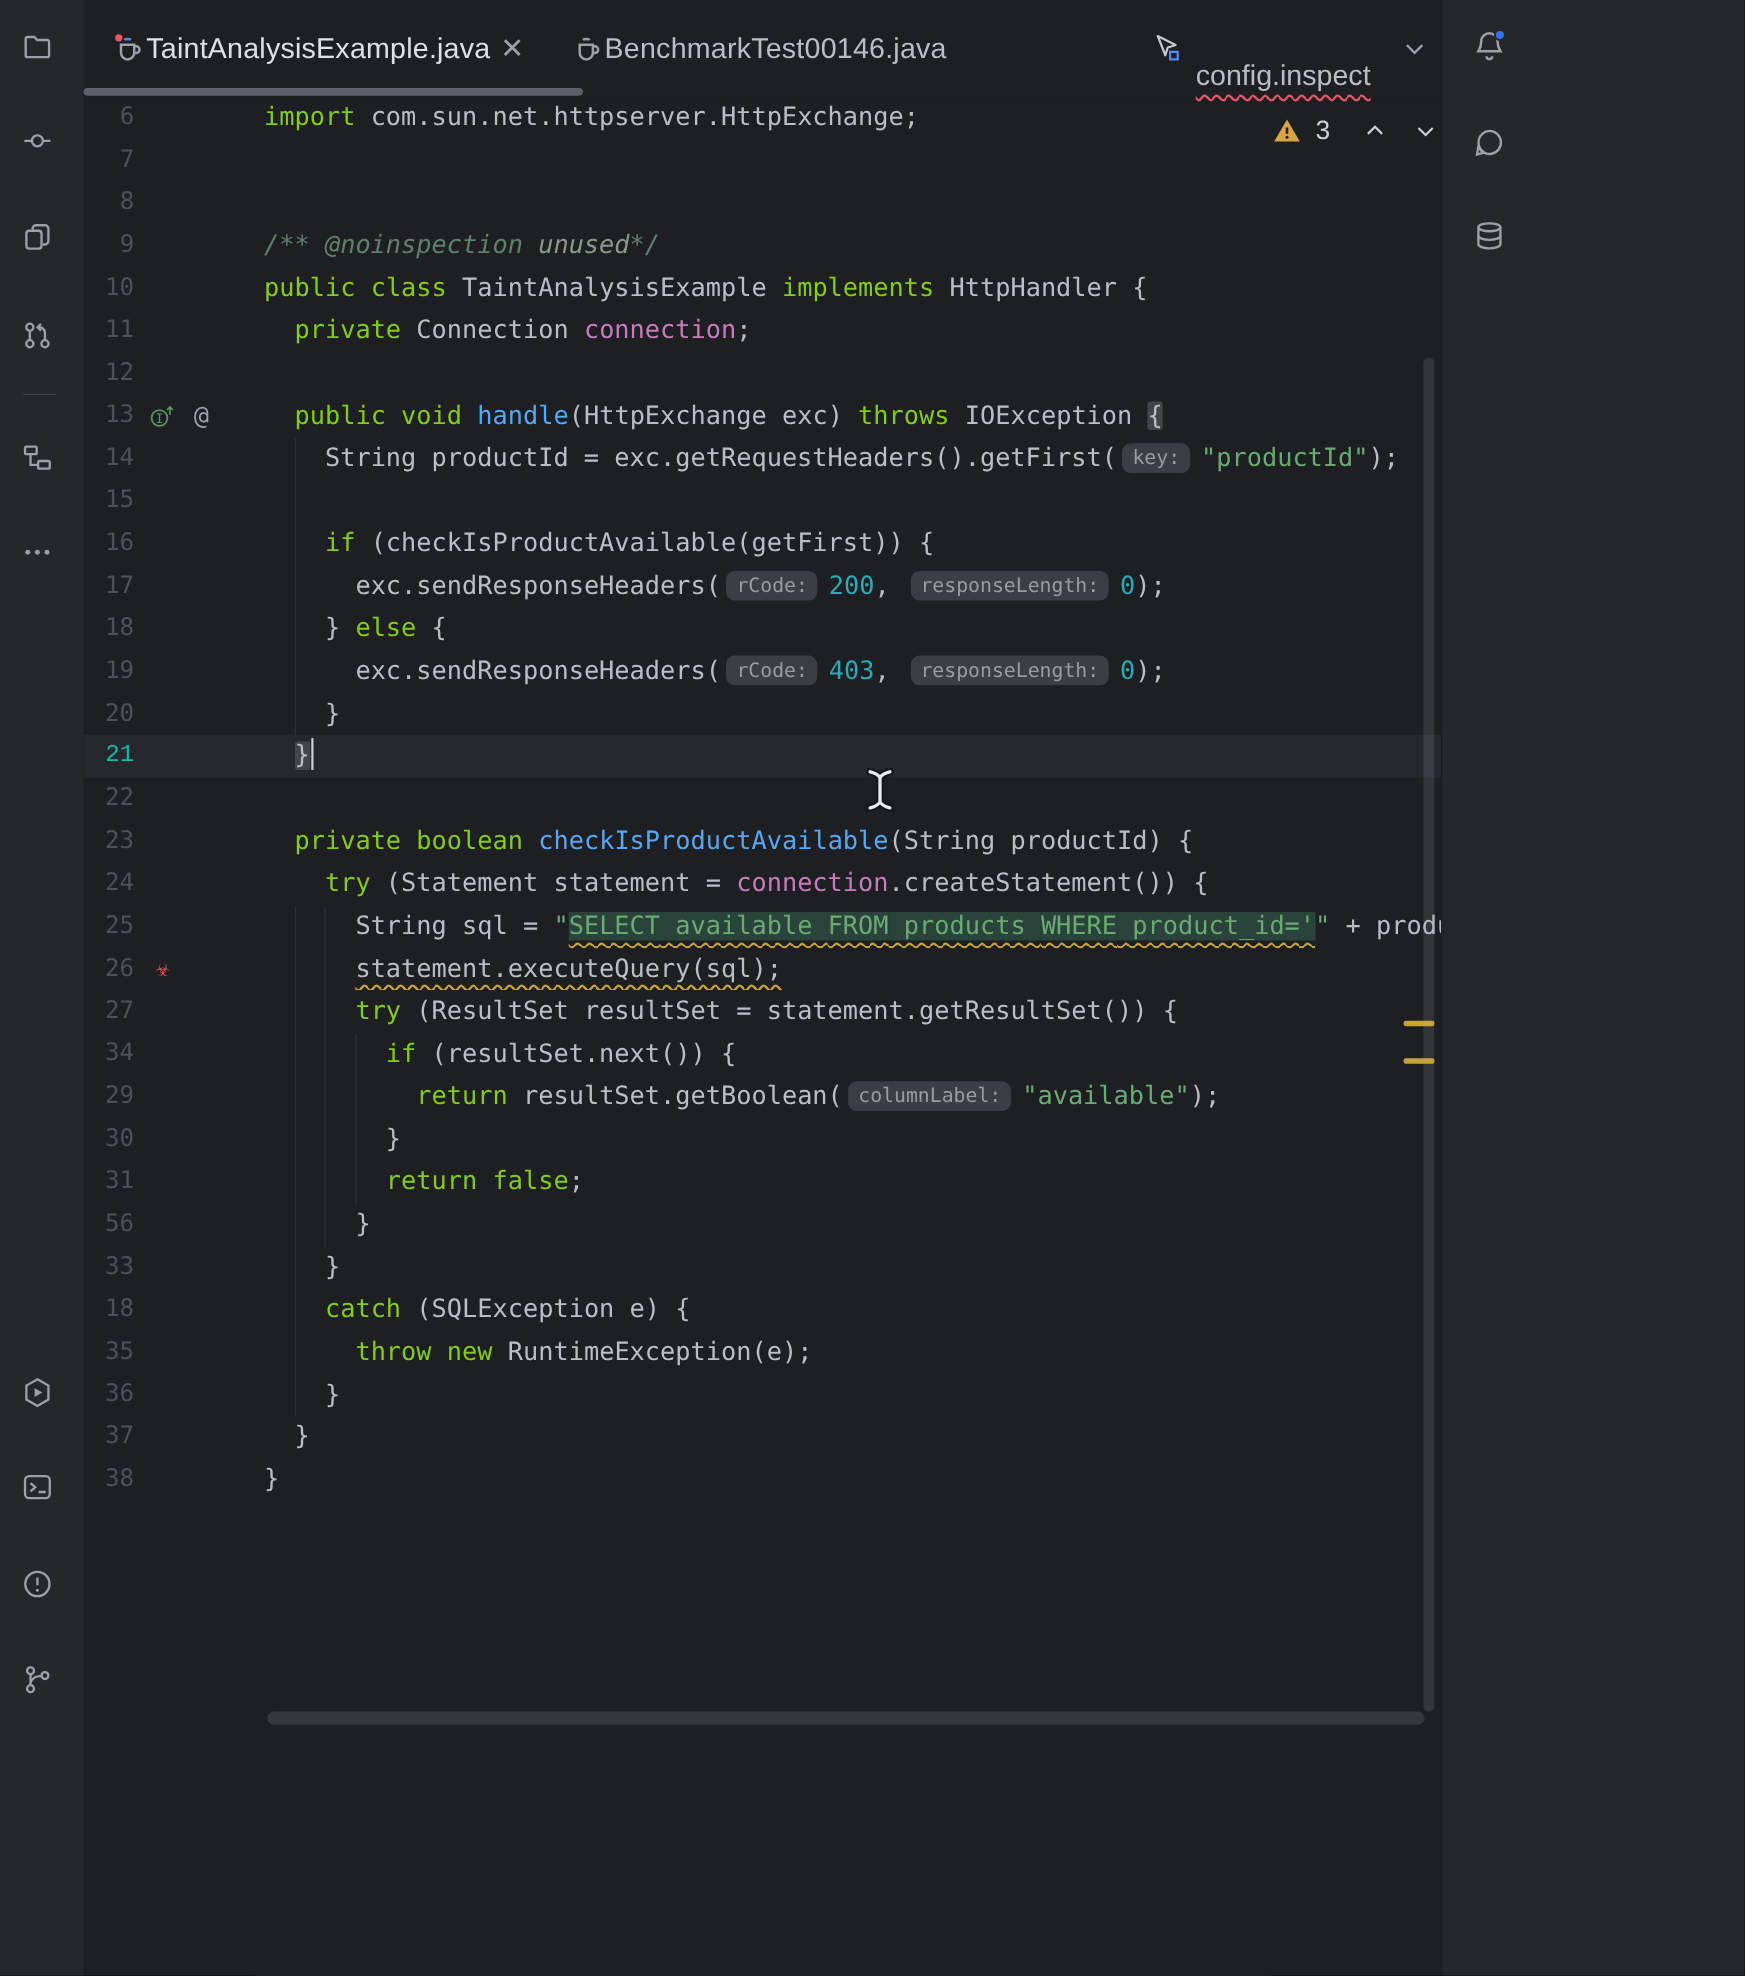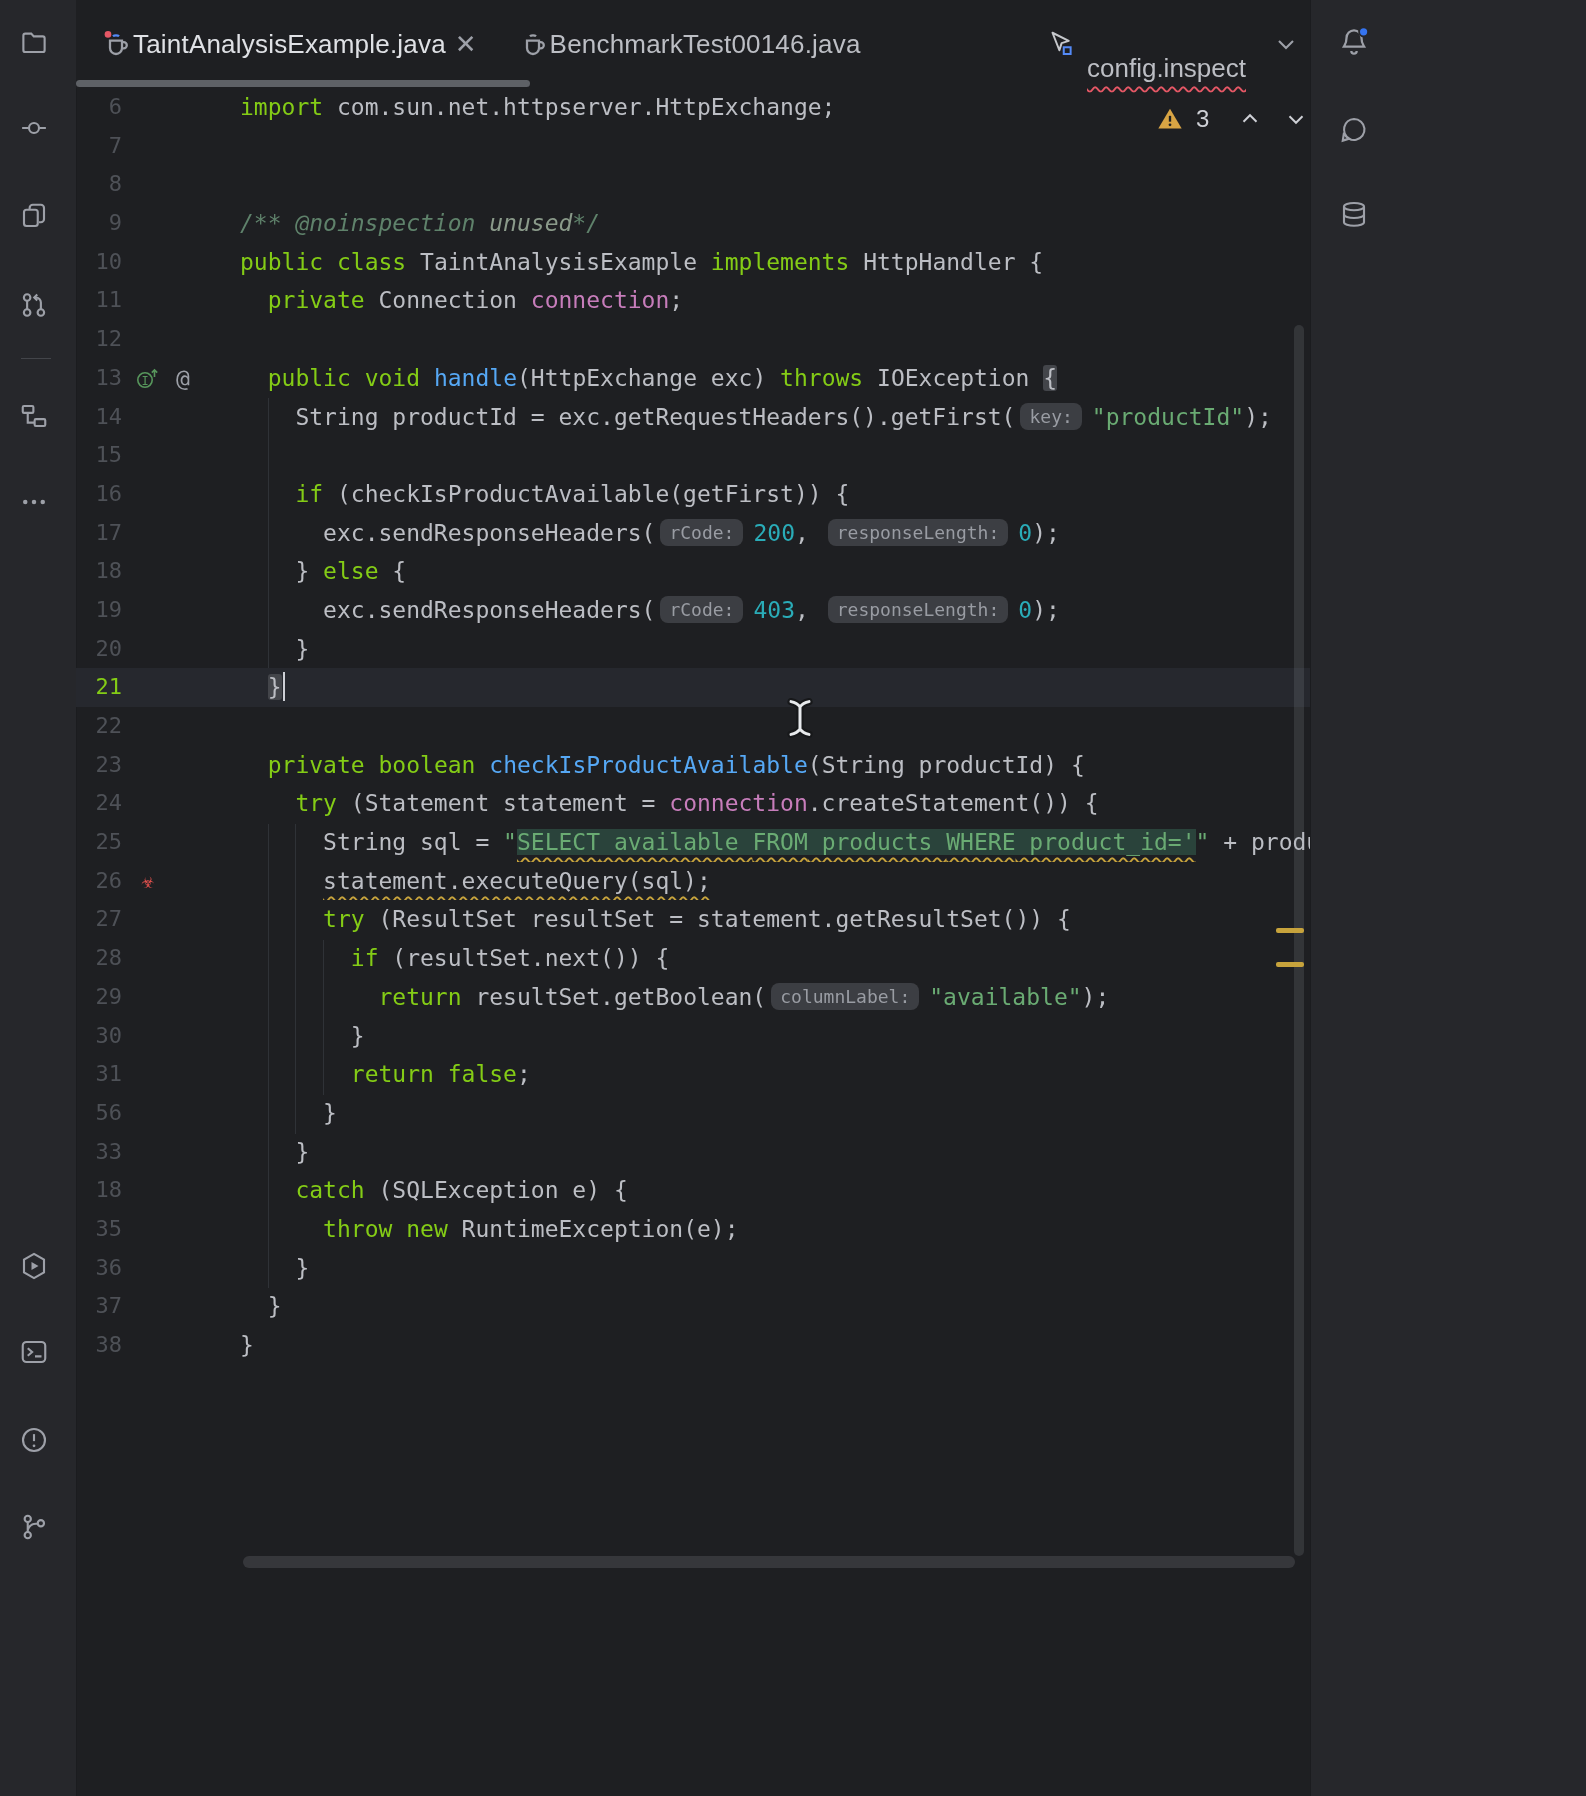--- a/index.html
+++ b/index.html
@@ -33,21 +33,21 @@
   .insp-chevrons{display:flex;align-items:center;gap:20px;margin-left:16px;}
 
   
   .editor{position:absolute;left:76px;top:88px;width:1234px;bottom:0;overflow:hidden;
           font-family:"DejaVu Sans Mono",monospace;font-size:23px;}
   .iguide{position:absolute;width:1px;background:#2F3237;}
   .line-row{display:flex;height:38.7px;line-height:38.7px;align-items:center;position:relative;}
   .line-row.cur{background:#26282E;}
   .gutter-cell{flex:0 0 164px;display:flex;align-items:center;height:100%;}
   .ln-num{width:46px;text-align:right;color:#4E5157;font-size:22px;}
-  .cur .ln-num{color:#84cc16;}
+  .cur .ln-num{color:#14b8a6;font-family:Liberation Mono, monospace;}
   .g-icons{display:flex;align-items:center;margin-left:13px;gap:9px;height:100%;}
   .g-ic{display:flex;align-items:center;justify-content:center;width:26px;height:26px;}
   .code-cell{white-space:pre;flex:1;overflow:hidden;height:100%;}
   .tok{display:inline;}
   .tok.pl  {color:#BCBEC4;}
   .tok.kw  {color:#84cc16;}
   .tok.str {color:#6AAB73;}
   .tok.num {color:#2AACB8;}
   .tok.mth {color:#56A8F5;}
   .tok.fld {color:#C77DBB;}
@@ -409,21 +409,21 @@
         </div>
         <div class="line-row">
           <div class="gutter-cell">
             <span class="ln-num">27</span>
             <span class="g-icons"></span>
           </div>
           <div class="code-cell"><span class="tok pl">      </span><span class="tok kw">try</span><span class="tok pl"> (ResultSet resultSet = statement.getResultSet()) {</span></div>
         </div>
         <div class="line-row">
           <div class="gutter-cell">
-            <span class="ln-num">28</span>
+            <span class="ln-num">34</span>
             <span class="g-icons"></span>
           </div>
           <div class="code-cell"><span class="tok pl">        </span><span class="tok kw">if</span><span class="tok pl"> (resultSet.next()) {</span></div>
         </div>
         <div class="line-row">
           <div class="gutter-cell">
             <span class="ln-num">29</span>
             <span class="g-icons"></span>
           </div>
           <div class="code-cell"><span class="tok pl">          </span><span class="tok kw">return</span><span class="tok pl"> resultSet.getBoolean(</span><span class="tok inlay">columnLabel:</span><span class="tok str">"available"</span><span class="tok pl">);</span></div>

